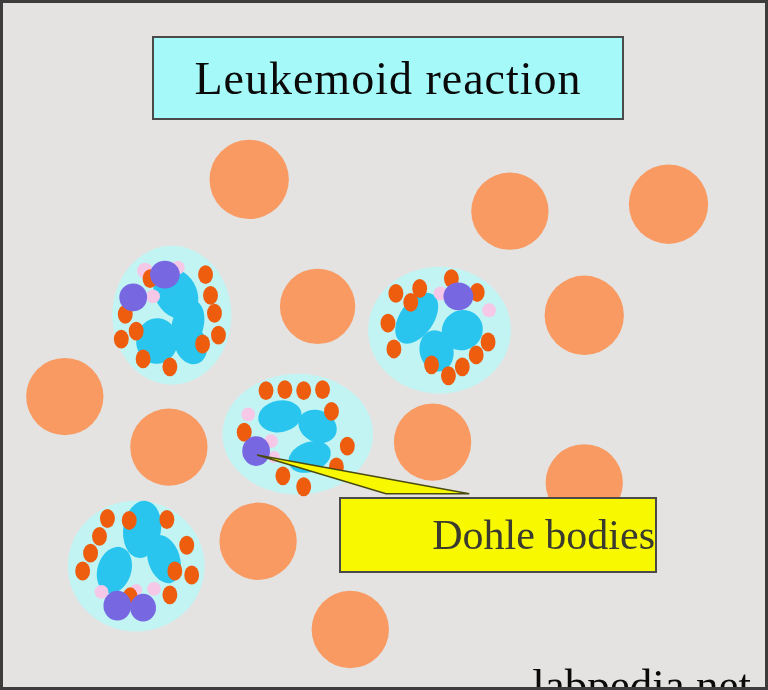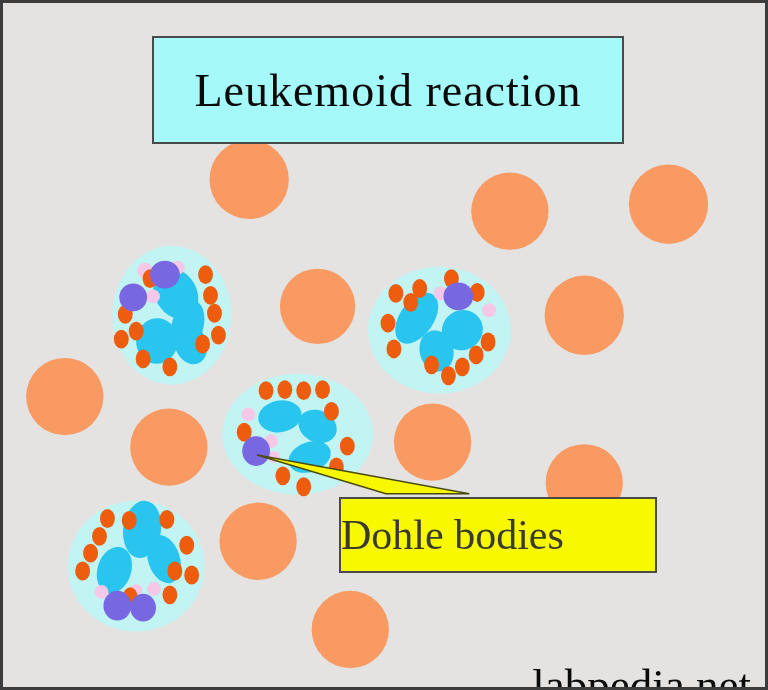--- a/index.html
+++ b/index.html
@@ -7,29 +7,29 @@
     position:relative;
     width:768px;height:690px;
     box-sizing:border-box;
     background:#e4e3e1;
     border:3px solid #3c3c3c;
     overflow:hidden;
     font-family:"Liberation Serif","DejaVu Serif",serif;
   }
   svg.smear{position:absolute;left:0;top:0;width:100%;height:100%;}
   .title-box{
-    position:absolute;left:149px;top:33px;width:472px;height:108px;
+    position:absolute;left:149px;top:33px;width:472px;height:84px;
     box-sizing:border-box;border:2px solid #4a4a4a;
     display:flex;align-items:center;justify-content:center;
     font-size:46px;color:#0a0a0a;letter-spacing:1px;
   }
   .callout-box{
     position:absolute;left:336px;top:494px;width:318px;height:76px;
     box-sizing:border-box;border:2px solid #4a4a4a;
-    display:flex;align-items:center;justify-content:flex-start;
+    display:flex;align-items:center;justify-content:flex-end;
     font-size:42px;color:#3a3a2e;
   }
   .watermark{
     position:absolute;right:14px;top:628px;
     font-size:45px;color:#0a0a0a;margin-top:28px;
   }
 </style>
 </head>
 <body>
 

